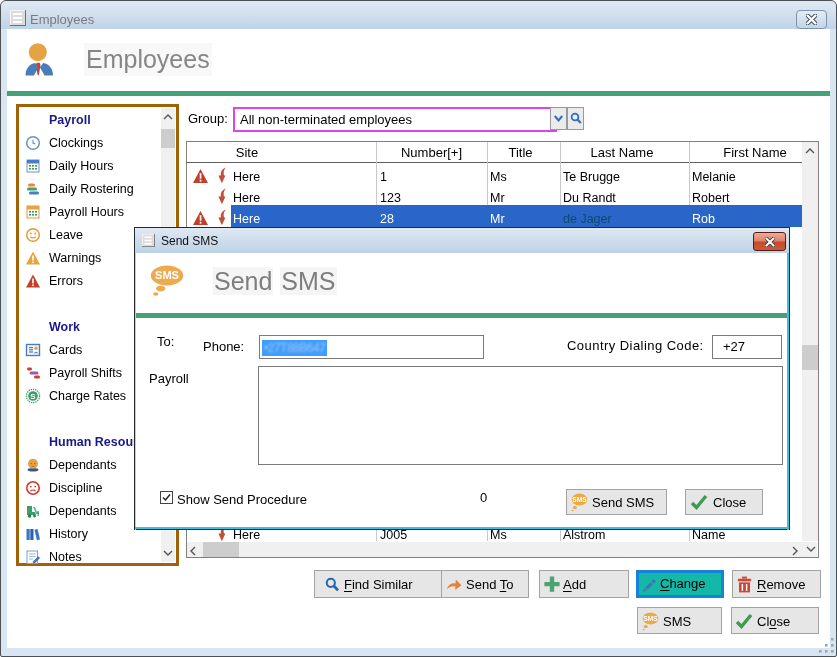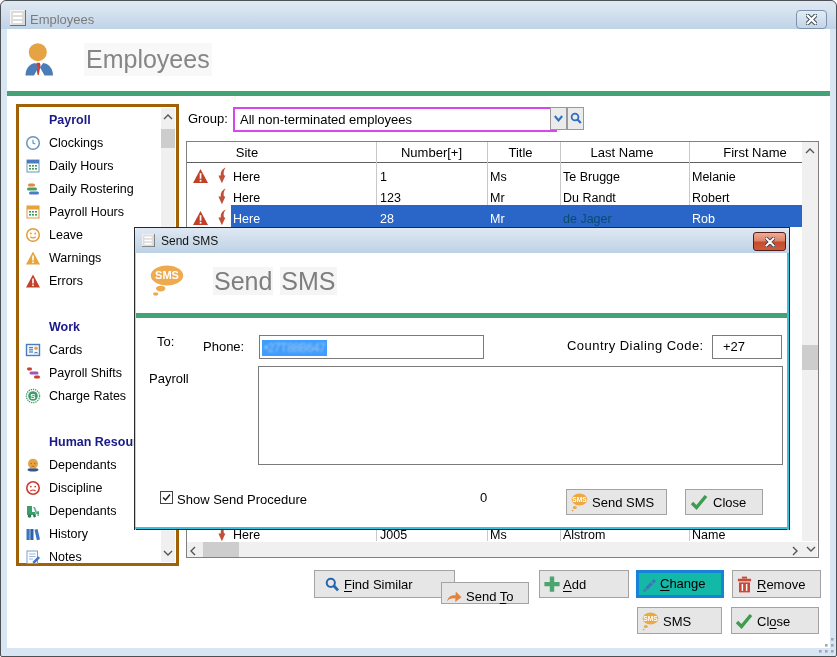--- a/index.html
+++ b/index.html
@@ -298,21 +298,21 @@
 <svg class="abs" style="left:806px;top:546px" width="10" height="6" viewBox="0 0 10 6">
     <path d="M1 1 L5 5 L9 1" stroke="#555" stroke-width="1.4" fill="none"></path>
   </svg>
 <div class="btn" style="left:314px;top:570px;width:141px;height:28px">
   <svg style="left:10px;top:6px" width="15" height="16" viewBox="0 0 15 16">
       <circle cx="5.8" cy="5.8" r="4.1" fill="none" stroke="#2566b0" stroke-width="2"></circle>
       <path d="M8.8 8.8 L13 13.4" stroke="#2566b0" stroke-width="2.8"></path>
     </svg>
   <span style="left:29px;top:6px"><u>F</u>ind Similar</span>
   </div>
-<div class="btn" style="left:441px;top:582px;width:88px;height:22px">
+<div class="btn" style="left:441px;top:570px;width:88px;height:28px">
   <svg style="left:4px;top:8px" width="16" height="12" viewBox="0 0 16 12">
       <path d="M0.8 10.5 C2.5 5 6.5 3.8 9.5 4.4 L9.8 0.6 L15.4 6.2 L9.2 11 L9.4 7.4 C6 6.8 2.8 8 0.8 10.5 Z" fill="#e2823c"></path>
     </svg>
   <span style="left:24px;top:6px">Send <u>T</u>o</span>
   </div>
 <div class="btn" style="left:539px;top:570px;width:90px;height:28px">
   <svg style="left:3px;top:4px" width="18" height="19" viewBox="0 0 18 19">
       <path d="M6.8 1.5 h4.4 v5.4 h5.4 v4.4 h-5.4 v5.4 h-4.4 v-5.4 h-5.4 v-4.4 h5.4 z" fill="#4ca470"></path>
     </svg>
   <span style="left:23px;top:6px"><u>A</u>dd</span>

